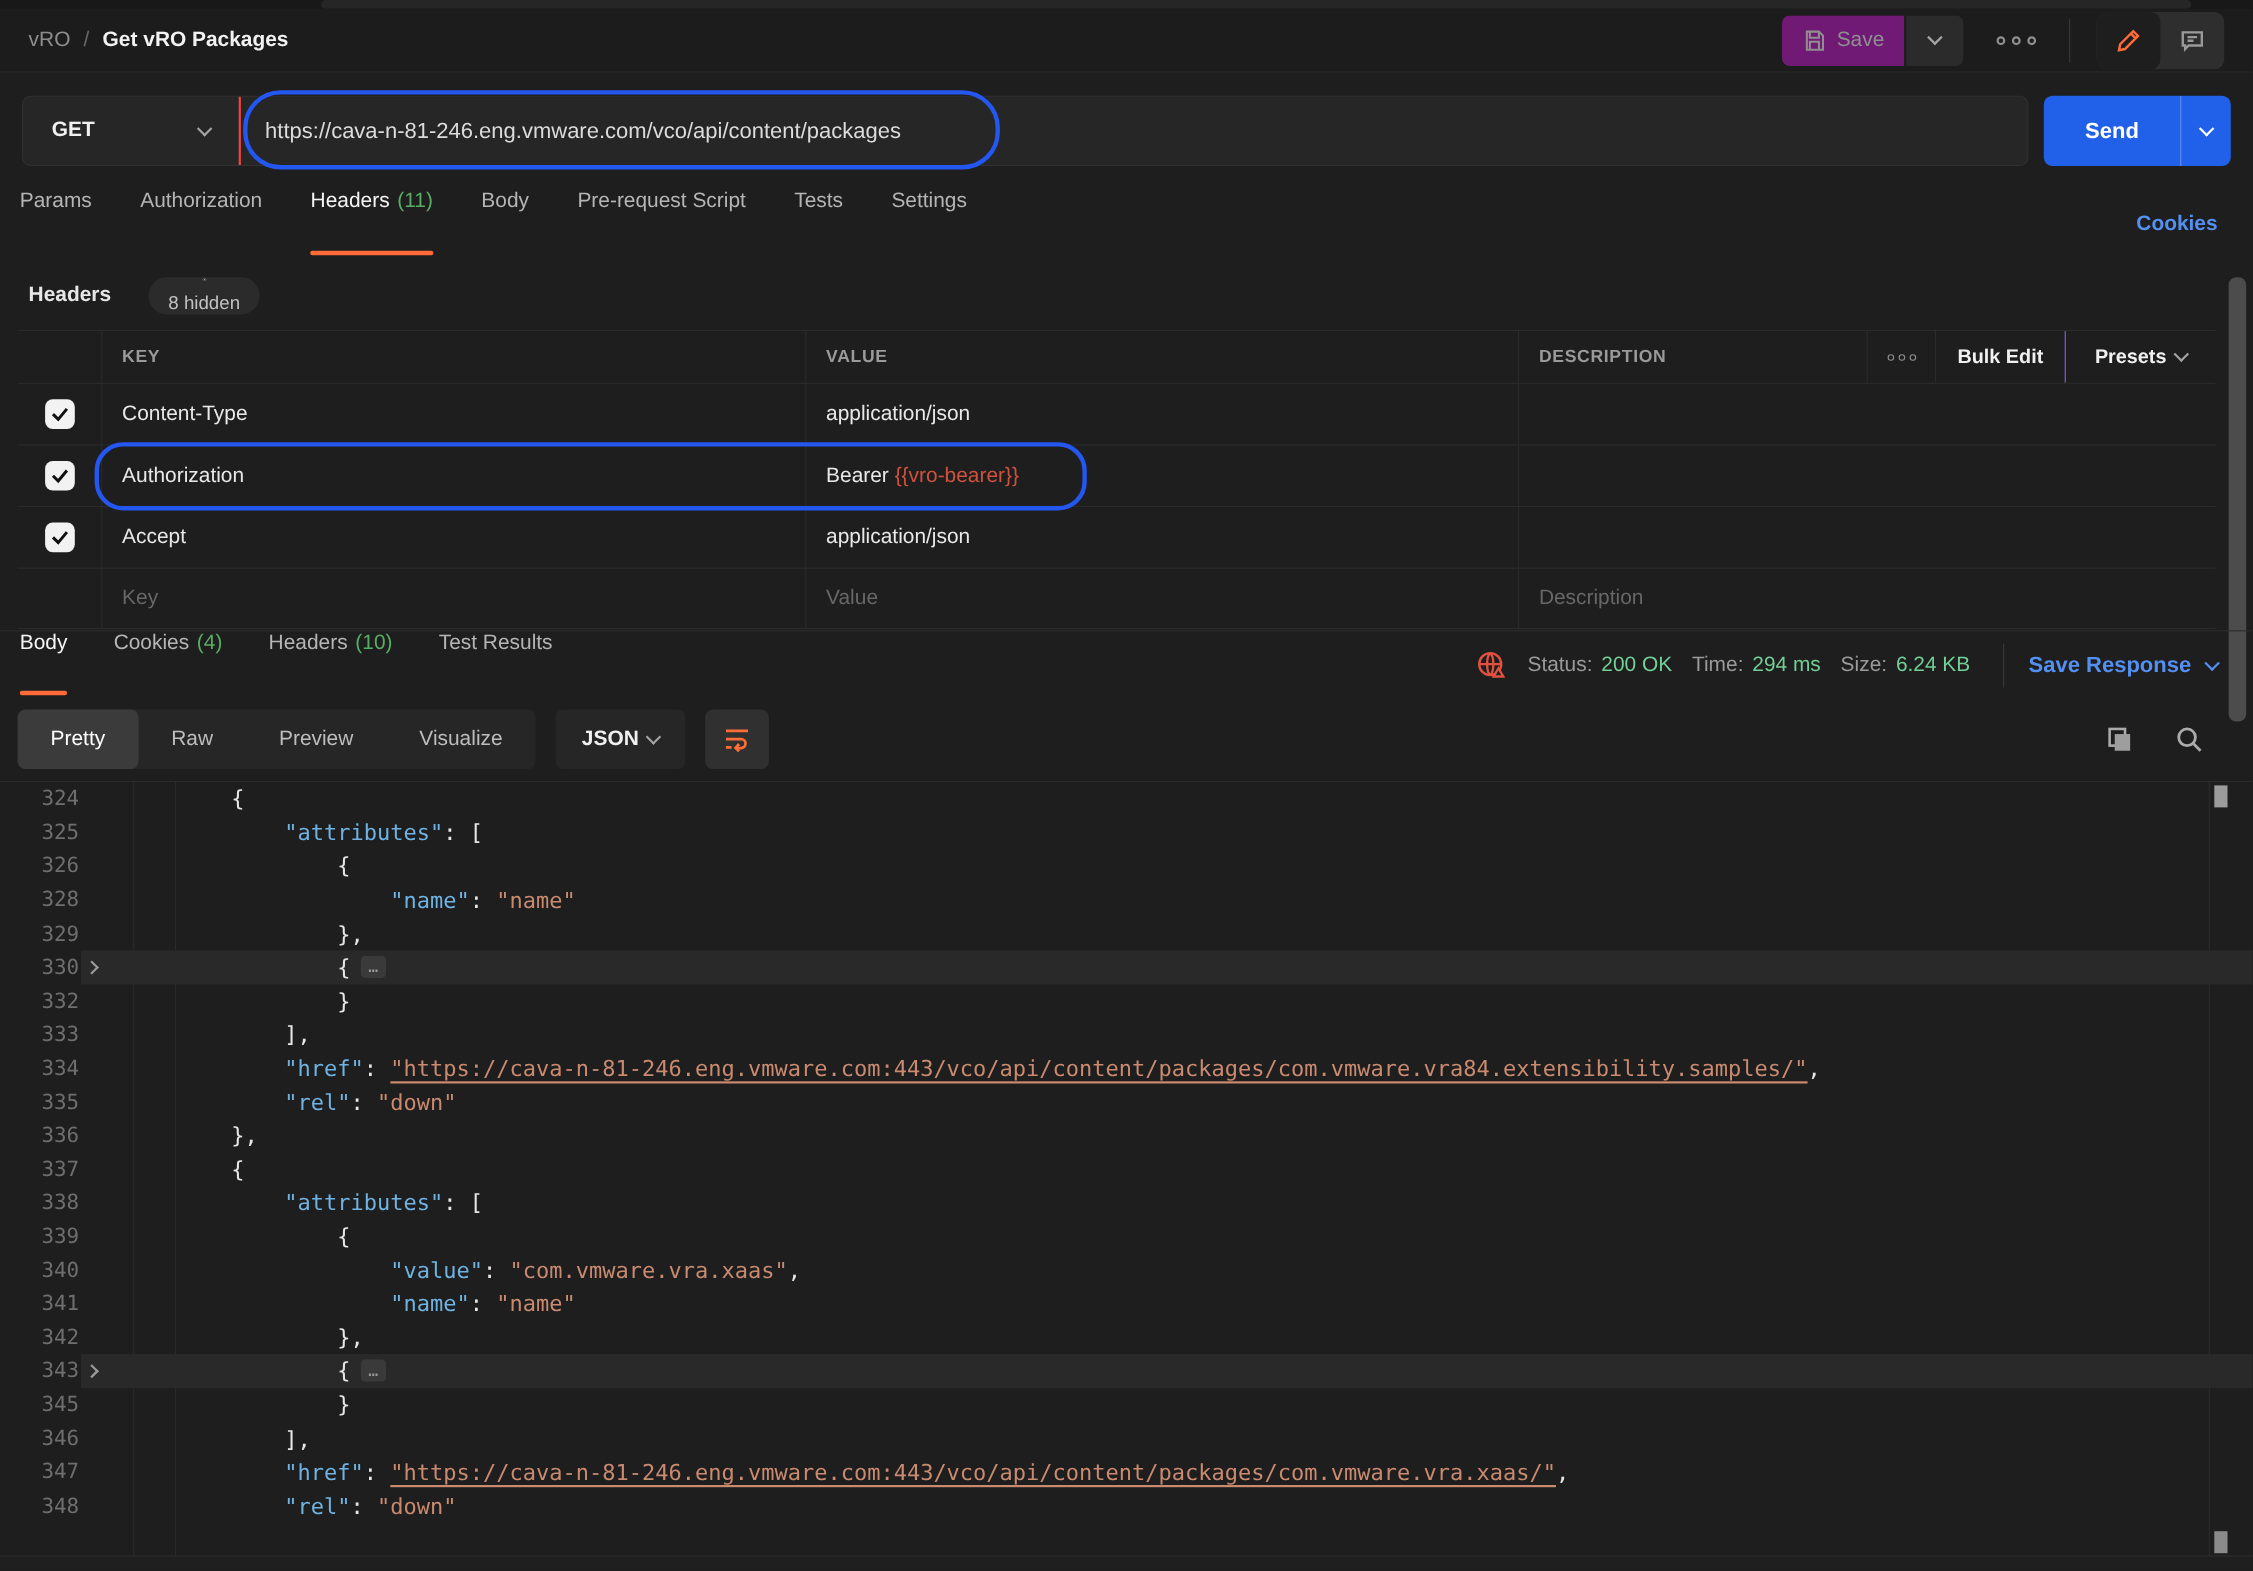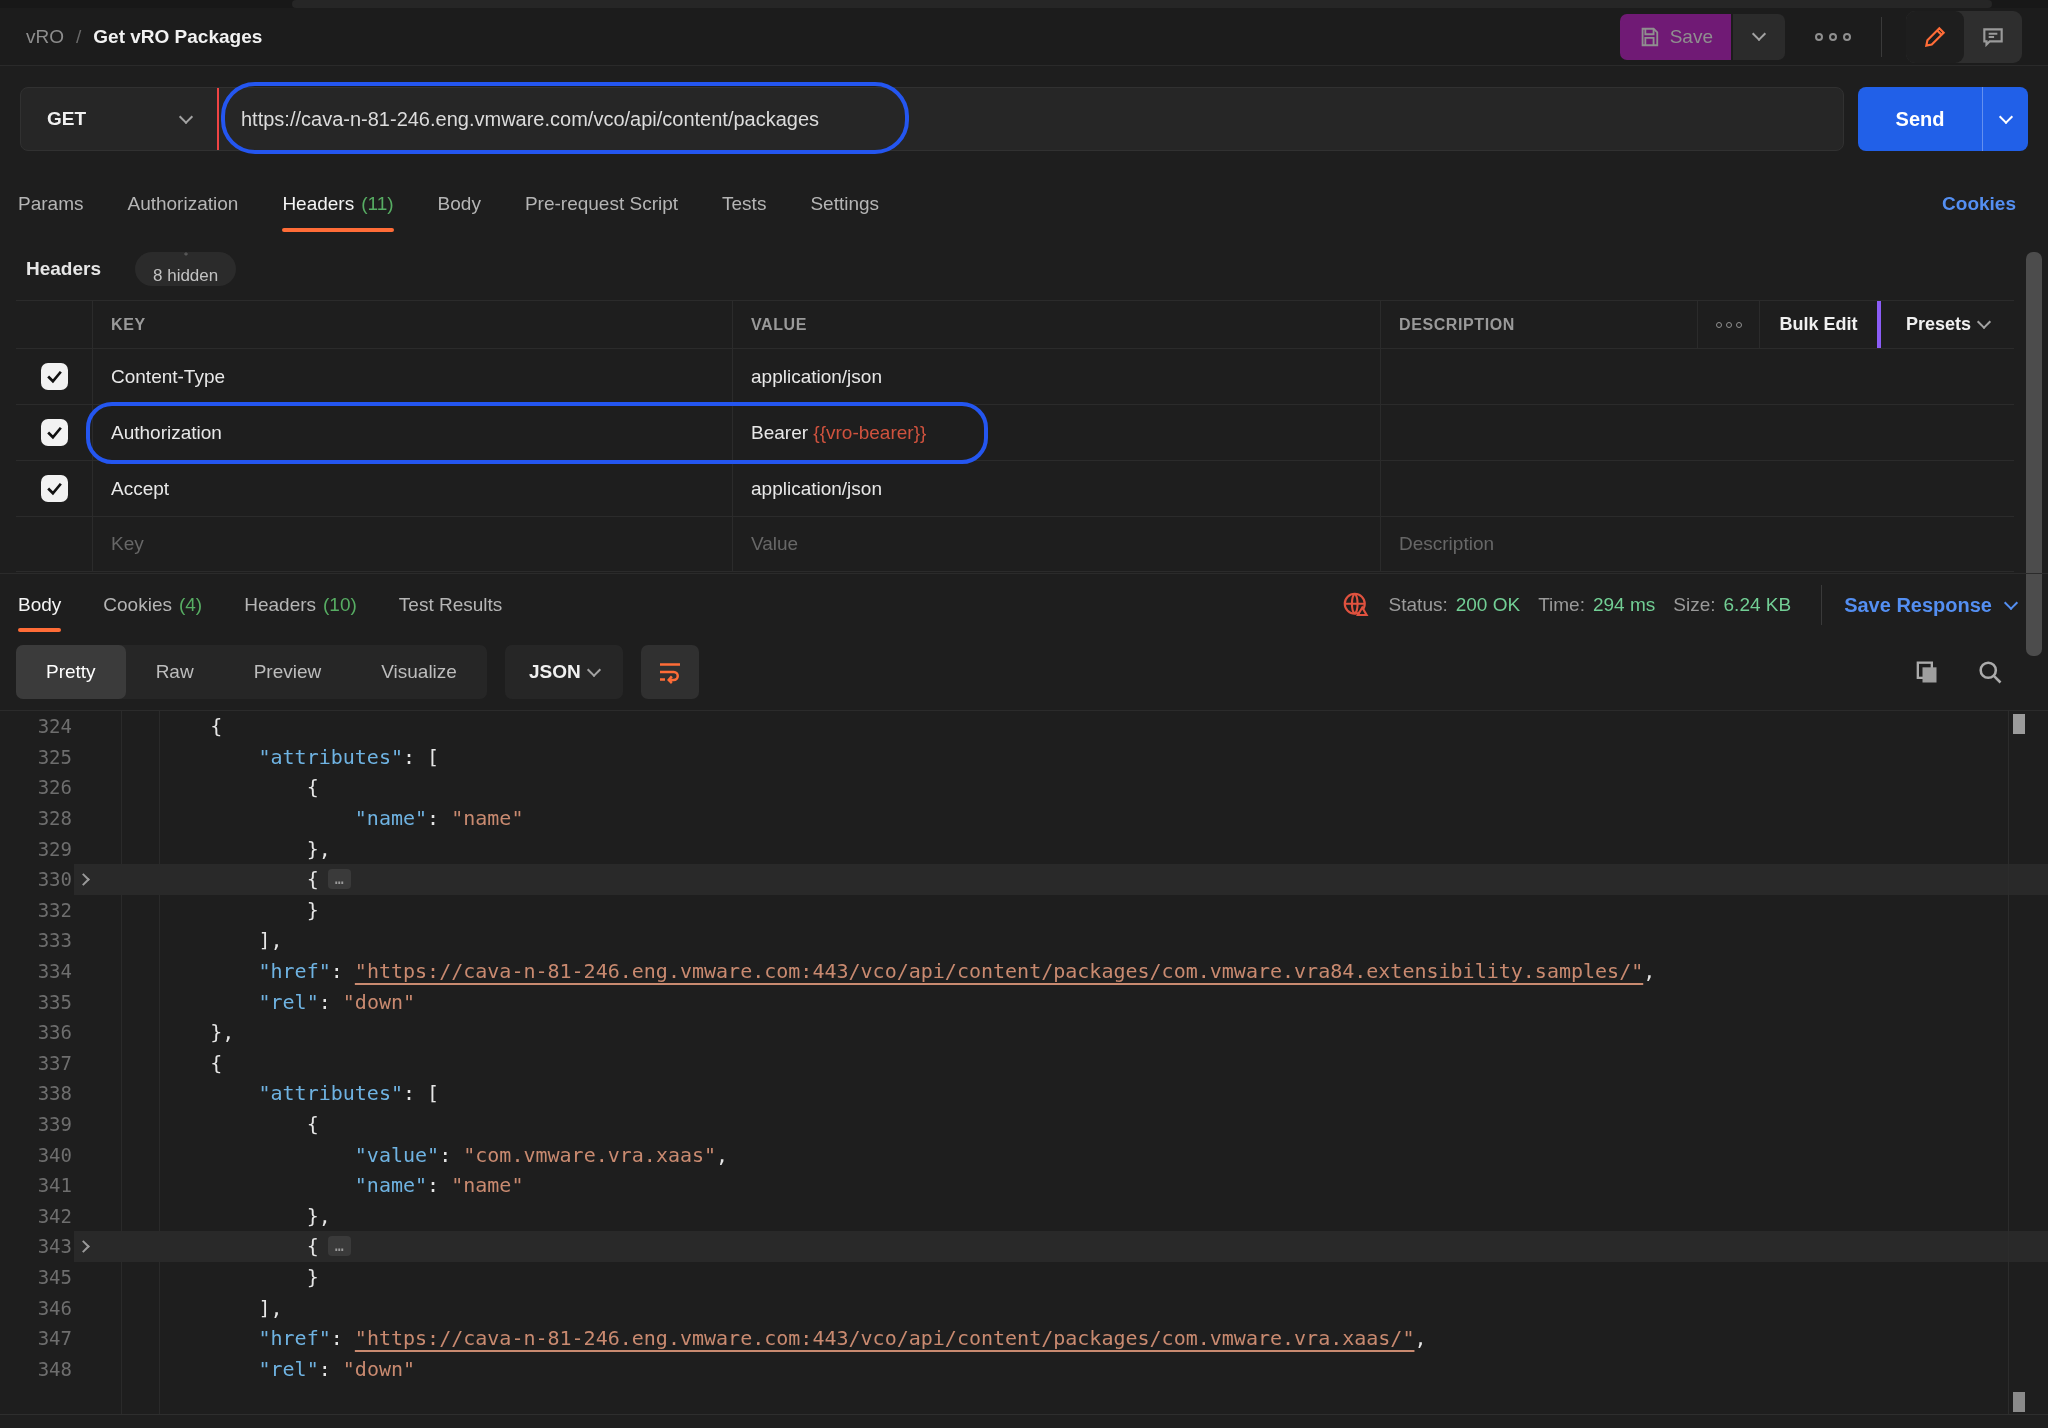--- a/index.html
+++ b/index.html
@@ -49,21 +49,21 @@
   #send-btn { margin-left:14px; width:170px; height:64px; background:var(--send);
     border-radius:8px; display:flex; align-items:center; overflow:hidden; }
   #send-label { flex:1; text-align:center; font-size:20px; font-weight:700; color:#fff; }
   #send-split { width:46px; height:100%; border-left:1px solid rgba(255,255,255,.3);
     display:flex; align-items:center; justify-content:center; }
   #send-split .chev { border-color:#fff; }
 
   
   #request-tabs { left:0; top:172px; width:2048px; height:64px; display:flex; align-items:center;
     padding:0 18px; gap:44px; }
-  .rtab { position:relative; font-size:19px; color:#b5b5b5; height:100%; display:flex; align-items:center; }
+  .rtab { position:relative; font-size:19px; color:#b5b5b5; height:100%; display:flex; align-items:flex-start; }
   .rtab.active { color:#f5f5f5; }
   .rtab .cnt { color:var(--cntgreen); margin-left:7px; }
   .rtab.active::after { content:""; position:absolute; left:0; right:0; bottom:4px; height:4px;
     border-radius:2px; background:var(--orange); }
   #cookies-link { position:absolute; right:32px; color:var(--link); font-size:19px; font-weight:600; }
 
   
   #headers-sub { left:0; top:238px; width:2048px; height:62px; display:flex; align-items:center; padding:0 26px; }
   #headers-title { font-size:19px; font-weight:700; color:#e6e6e6; }
   #hidden-pill { margin-left:34px; background:#2b2b2b; border-radius:17px; height:34px;
@@ -78,21 +78,21 @@
   .c-key  { width:640px; border-left:1px solid #2b2b2b; display:flex; align-items:center; padding:0 18px; }
   .c-val  { width:648px; border-left:1px solid #2b2b2b; display:flex; align-items:center; padding:0 18px; }
   .c-desc { flex:1; border-left:1px solid #2b2b2b; display:flex; align-items:center; padding:0 18px; }
   .thead .hlabel { font-size:16px; font-weight:700; color:#9a9a9a; letter-spacing:.6px; }
   .c-tail { display:flex; align-items:stretch; }
   .tail-dots { width:62px; border-left:1px solid #2b2b2b; display:flex; align-items:center; justify-content:center; }
   .tail-dots .dots { margin:0; gap:4px; }
   .tail-dots .dots i{ width:6px; height:6px; border-width:1.5px;}
   .tail-bulk { width:118px; border-left:1px solid #2b2b2b; display:flex; align-items:center; justify-content:center;
     font-size:18px; font-weight:600; color:#f0f0f0; }
-  .tail-presets { width:137px; border-left:4px solid #8b5cf6; display:flex; align-items:center; justify-content:center;
+  .tail-presets { width:137px; border-left:1px solid #8b5cf6; display:flex; align-items:center; justify-content:center;
     gap:8px; font-size:18px; font-weight:600; color:#f0f0f0; }
   .cell-text { font-size:19px; color:#e8e8e8; white-space:nowrap; }
   .cell-text .var { color:var(--varred); }
   .ph { color:#676767; }
   .checkbox { width:27px; height:27px; background:#f2f2f2; border-radius:7px;
     display:flex; align-items:center; justify-content:center; }
   #row-outline { position:absolute; left:70px; top:-3px; width:902px; height:62px;
     border:4px solid var(--ann); border-radius:26px; pointer-events:none; z-index:3;}
 
   

